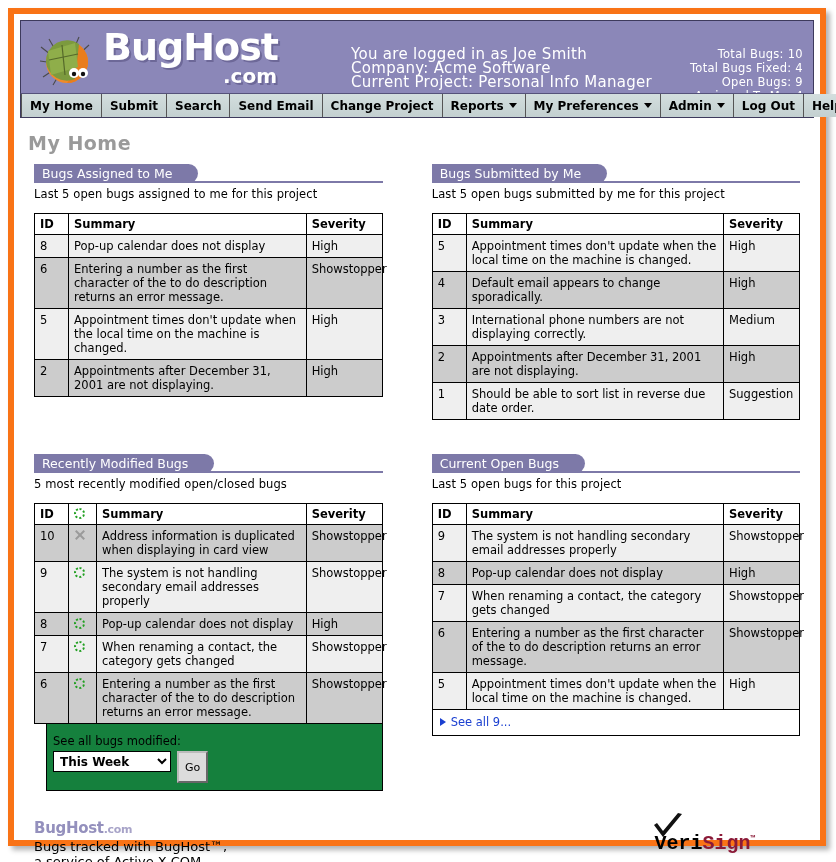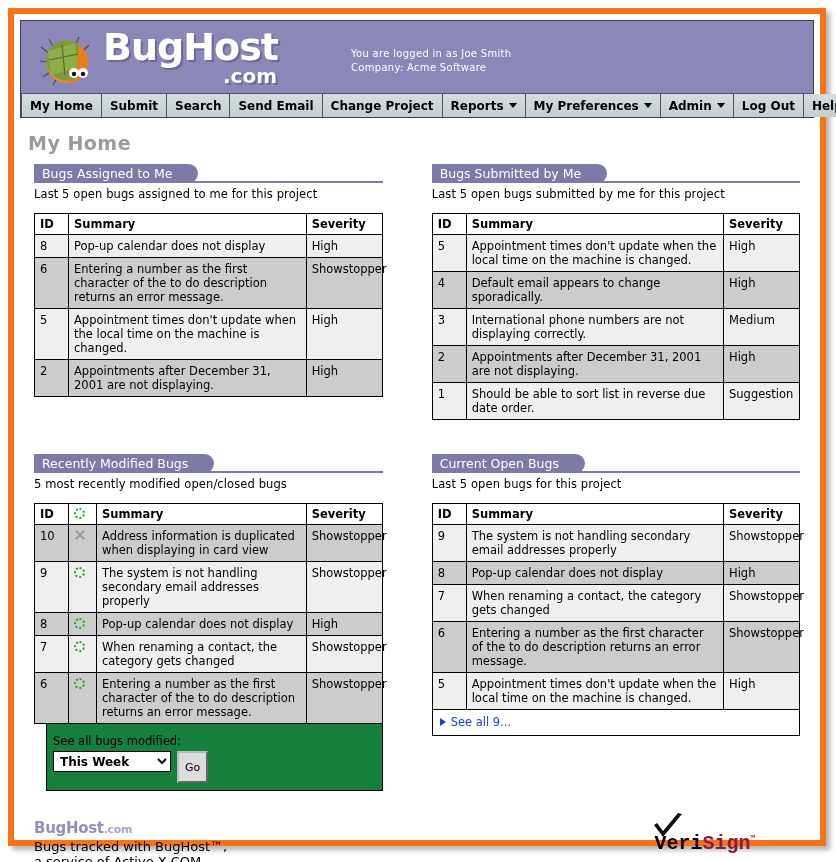--- a/index.html
+++ b/index.html
@@ -43,21 +43,21 @@
     text-shadow: 2px 2px 0px #6d6898;
     line-height: 44px;
   }
   .logo-dotcom {
     position: absolute; left: 194px; top: 41px;
     font-size: 20px; font-weight: bold; color: #ffffff;
     text-shadow: 2px 2px 0px #6d6898;
   }
   .user-info {
     position: absolute; left: 330px; top: 26px;
-    color: #ffffff; font-size: 10px; line-height: 14px;
+    color: #ffffff; font-size: 15px; line-height: 14px;
     letter-spacing: 0.3px;
   }
   .stats-info {
     position: absolute; right: 10px; top: 26px;
     color: #ffffff; font-size: 11.5px; line-height: 14px;
     text-align: right; letter-spacing: 0.3px;
   }
 
   
   .navbar {
@@ -258,22 +258,30 @@
           <circle cx="39" cy="43" r="2.2" fill="#111111"></circle>
           <circle cx="48" cy="43" r="2.2" fill="#111111"></circle>
         </svg>
         <div class="logo-text">BugHost</div>
         <div class="logo-dotcom">.com</div>
       </div>
 
       <div class="user-info">
         <div>You are logged in as Joe Smith</div>
         <div>Company: Acme Software</div>
-      </div>
-
+        <div>Current Project: Personal Info Manager</div>
+      </div>
+
+      <div class="stats-info">
+        <div>Total Bugs: 10</div>
+        <div>Total Bugs Fixed: 4</div>
+        <div>Open Bugs: 9</div>
+        <div>Assigned To Me: 4</div>
+
+      </div>
     </div>
 
     <div class="navbar">
       <div class="nav-items">
         <div class="nav-item">
           <span>My Home</span>
         </div>
         <div class="nav-item">
           <span>Submit</span>
         </div>

